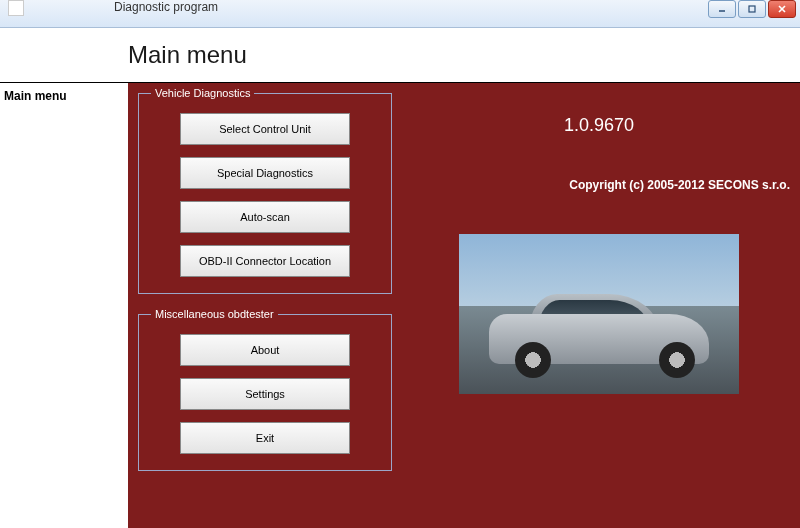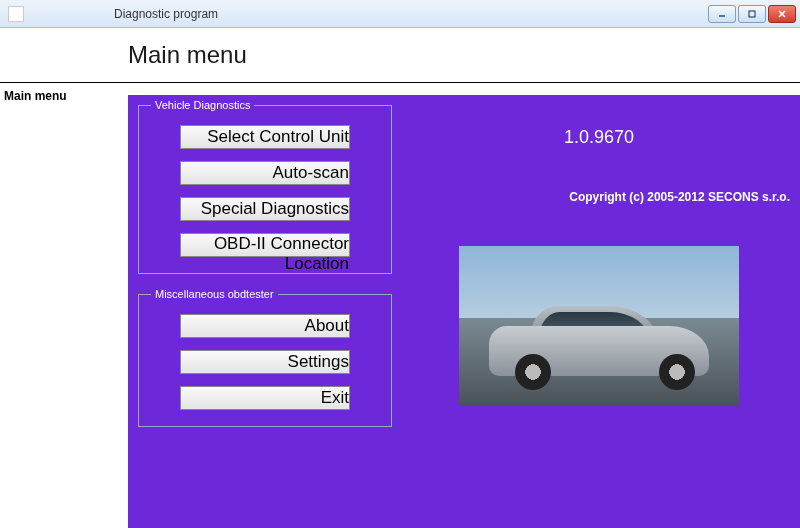--- a/index.html
+++ b/index.html
@@ -10,21 +10,20 @@
     width: 800px;
     height: 528px;
     overflow: hidden;
   }
   
   .titlebar {
     height: 28px;
     background: linear-gradient(#eef4fb, #d8e6f7);
     border-bottom: 1px solid #a8bed8;
     display: flex;
-    align-items: center;
     padding: 0 4px 0 8px;
   }
   .title-icon {
     width: 16px; height: 16px;
     margin-right: 90px;
     background: #fff;
     border: 1px solid #ccc;
   }
   .title-text {
     font-size: 12px;
@@ -74,49 +73,47 @@
   }
   .sidebar-item {
     font-size: 12px;
     font-weight: bold;
     padding: 2px 4px;
     cursor: pointer;
   }
   
   .main-panel {
     flex: 1;
-    background: #6d28d9;
+    background: #7f1d1d;
     padding: 4px 10px 10px 10px;
     display: flex;
     gap: 16px;
-    margin-top: 12px;
   }
   .left-col { width: 254px; }
   .right-col { flex: 1; color: #fff; text-align: center; }
   fieldset {
     border: 1px solid #9ba6c8;
     padding: 14px 12px 12px 12px;
     margin-bottom: 14px;
   }
   legend {
     color: #fff;
     font-size: 11px;
     padding: 0 4px;
   }
   .btn {
     display: block;
     width: 170px;
-    height: 24px;
+    height: 32px;
     margin: 0 auto 12px auto;
     background: linear-gradient(#fafafa, #e4e4e4);
     border: 1px solid #888;
-    font-size: 17px;
+    font-size: 11px;
     cursor: pointer;
     font-family: inherit;
-    text-align: right;
   }
   .btn:last-child { margin-bottom: 4px; }
   .version {
     font-size: 18px;
     font-weight: normal;
     margin-top: 28px;
     margin-bottom: 40px;
   }
   .copyright { font-size: 12px; font-weight: bold; line-height: 1.5; margin-bottom: 40px; text-align: right; }
   .car-image {
@@ -193,22 +190,22 @@
   <div class="sidebar">
     <div class="sidebar-item">Main menu</div>
   </div>
 
   <div class="main-panel">
     <div class="left-col">
 
       <fieldset>
         <legend>Vehicle Diagnostics</legend>
         <button class="btn">Select Control Unit</button>
+        <button class="btn">Special Diagnostics</button>
         <button class="btn">Auto-scan</button>
-        <button class="btn">Special Diagnostics</button>
         <button class="btn">OBD-II Connector Location</button>
       </fieldset>
 
       <fieldset>
         <legend>Miscellaneous obdtester</legend>
         <button class="btn">About</button>
         <button class="btn">Settings</button>
         <button class="btn">Exit</button>
       </fieldset>
 

